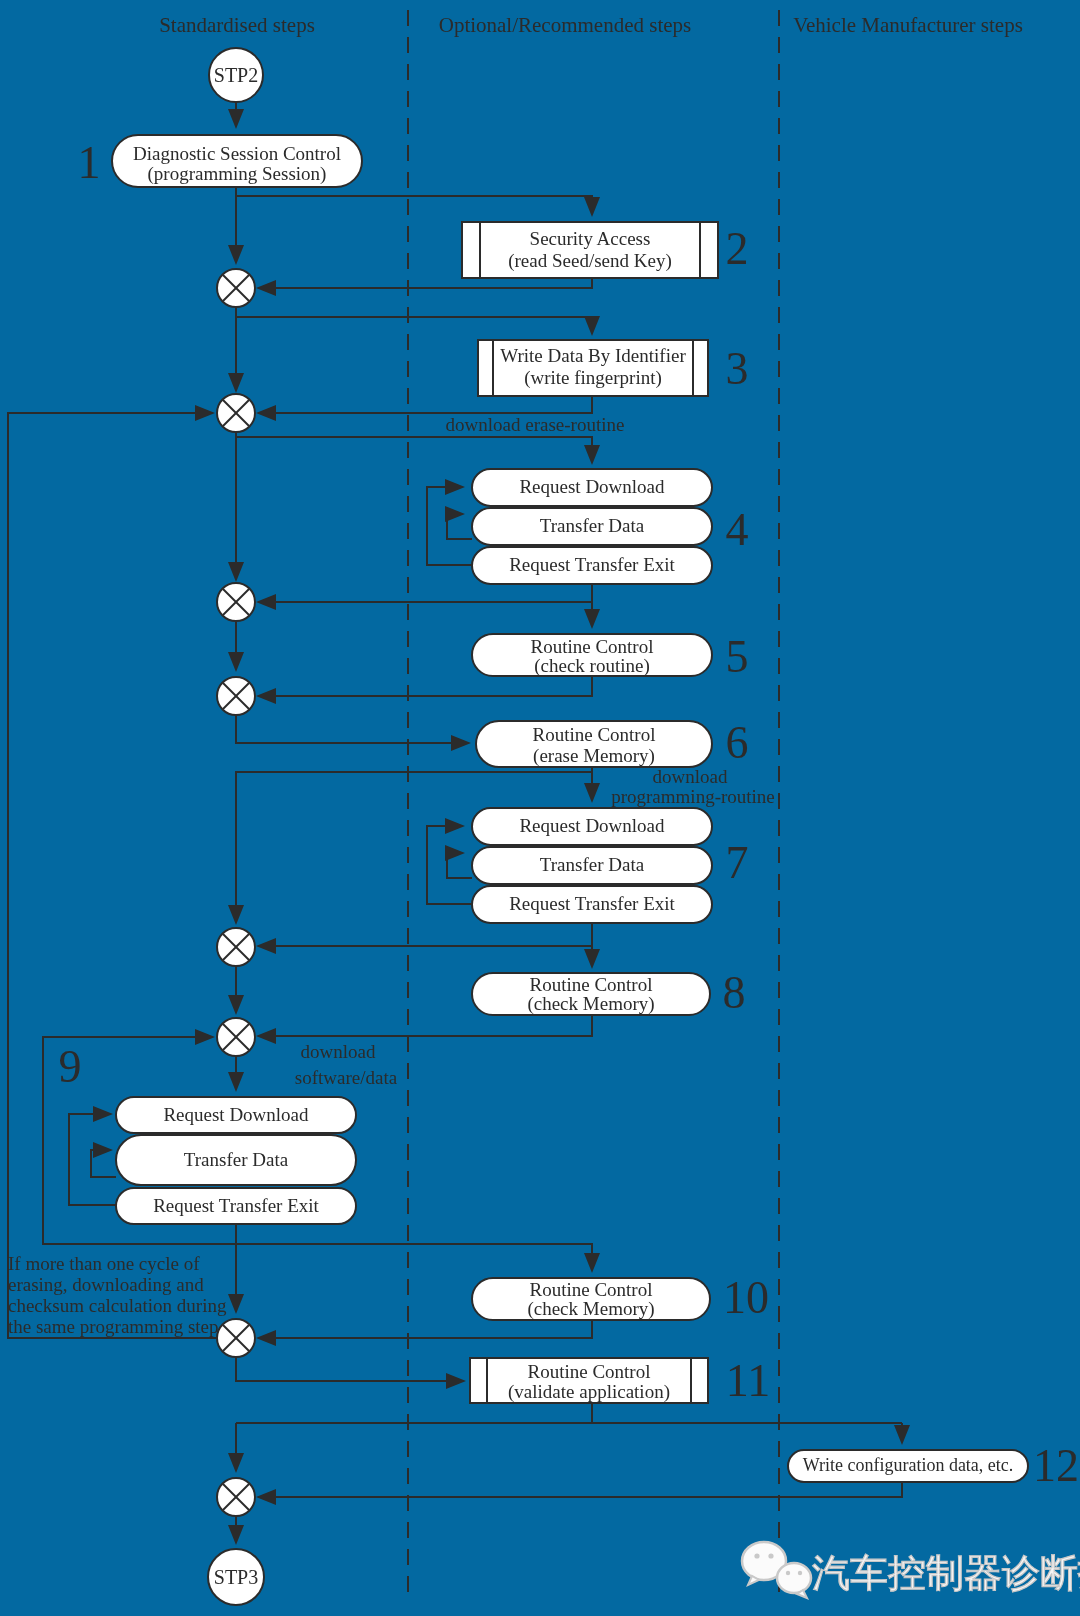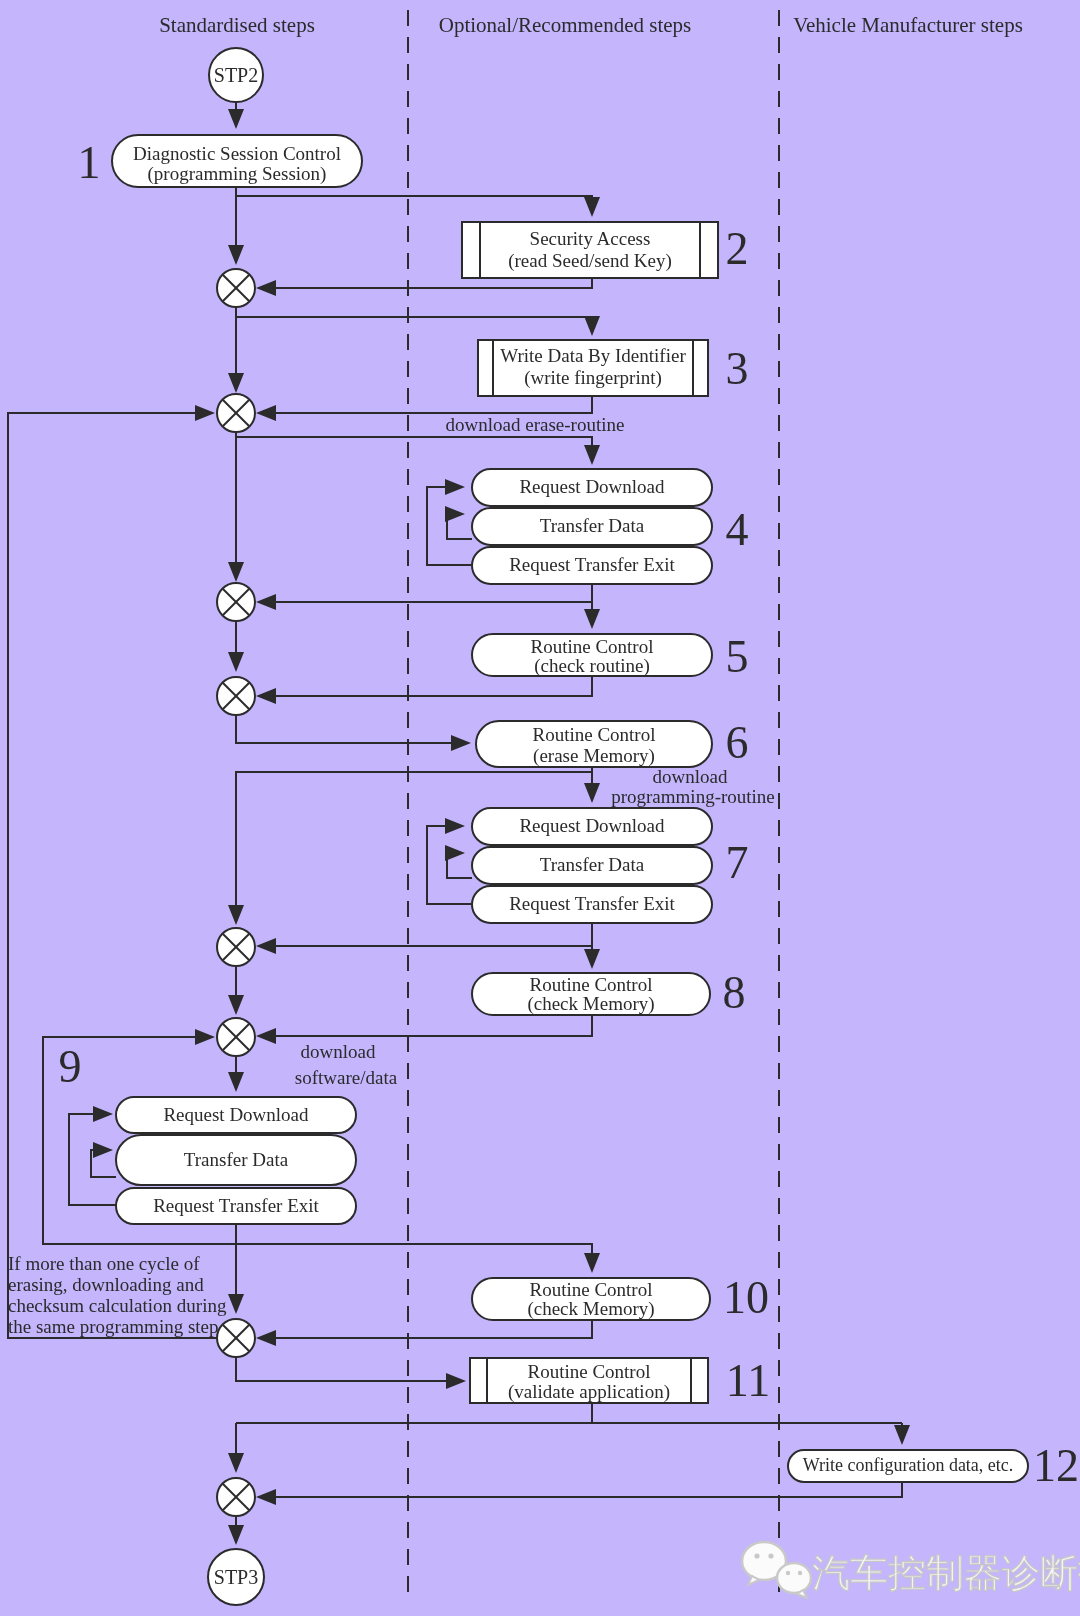--- a/index.html
+++ b/index.html
@@ -1,16 +1,16 @@
 <!DOCTYPE html>
 <html><head>
 <meta charset="utf-8">
 <style>
   html,body{margin:0;padding:0;background:#ffffff;}
-  .page{width:1080px;height:1616px;position:relative;background:#c4b5fd;overflow:hidden;}
+  .page{width:1080px;height:1616px;position:relative;background:#0369a1;overflow:hidden;}
   svg{display:block;}
   text{font-family:"Liberation Serif","DejaVu Serif",serif;fill:#2b2b2b;}
   .hdr{font-size:21px;}
   .boxtxt{font-size:19px;}
   .boxtxt-sm{font-size:18px;}
   .num{font-size:46px;}
   .lbl{font-size:19px;}
   .note{font-size:19px;}
   .term{font-size:20px;}
   .wm-text{font-size:38px;fill:#f4f4f4;stroke:#c7c7c7;stroke-width:1.2;font-family:"DejaVu Sans",sans-serif;}

